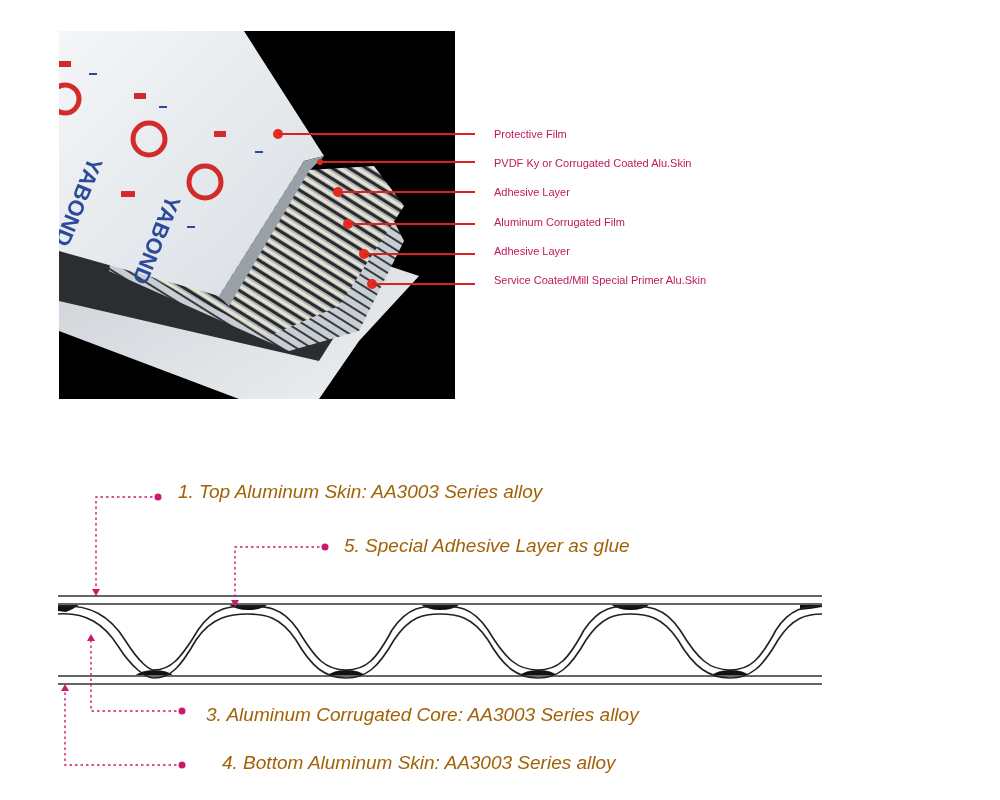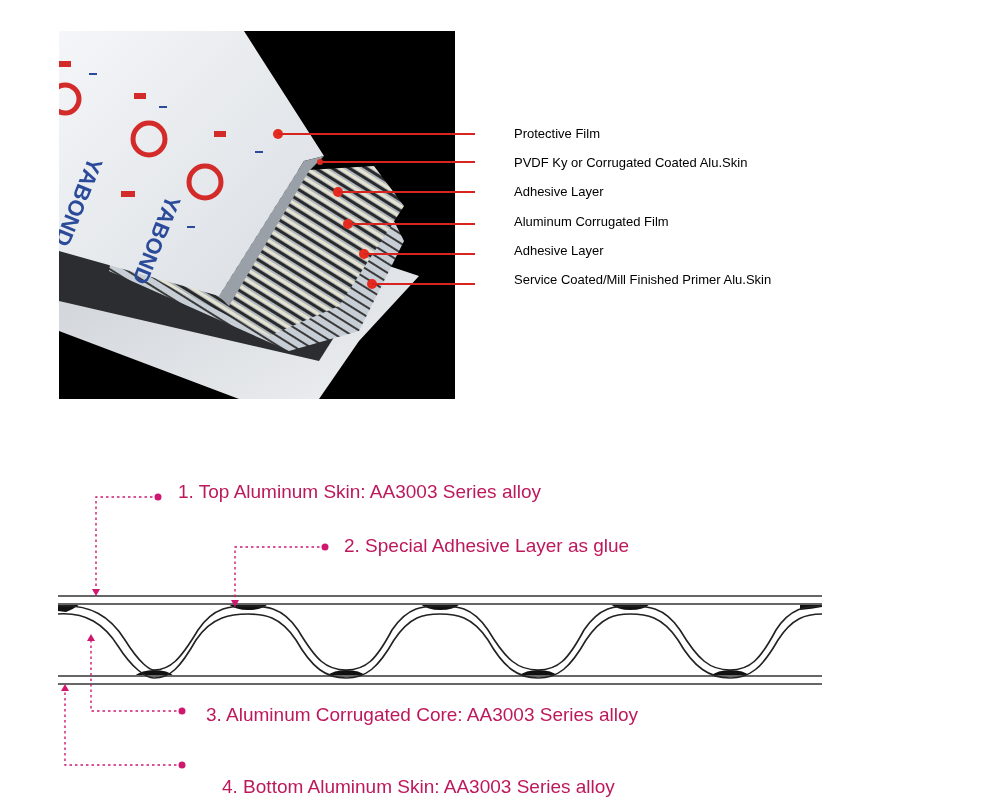--- a/index.html
+++ b/index.html
@@ -1,21 +1,21 @@
 <!DOCTYPE html>
 <html><head>
 <meta charset="utf-8">
 <style>
   html, body { margin: 0; padding: 0; background: #ffffff; }
   body { width: 1000px; height: 800px; position: relative; overflow: hidden; font-family: "Liberation Sans", sans-serif; }
   .photo { position: absolute; left: 59px; top: 31px; width: 396px; height: 368px; background: #000; overflow: hidden; }
   .photo svg { position: absolute; left: 0; top: 0; }
-  .leader-label { position: absolute; left: 514px; font-size: 13px; color: #000000; white-space: nowrap; line-height: 18px; font-family: "Liberation Sans", sans-serif; }
+  .leader-label { position: absolute; left: 494px; font-size: 11px; color: #be185d; white-space: nowrap; line-height: 18px; font-family: "Liberation Sans", sans-serif; }
   .leader-line { position: absolute; height: 2px; background: #d8231e; }
-  .cs-label { position: absolute; font-size: 19px; color: #be185d; white-space: nowrap; font-family: "Liberation Sans", sans-serif; }
+  .cs-label { position: absolute; font-size: 19px; color: #a16207; white-space: nowrap; font-family: "Liberation Sans", sans-serif; font-style: italic; }
   .cross-section { position: absolute; left: 0; top: 470px; width: 1000px; height: 330px; }
 </style>
 </head>
 <body>
 
 <div class="photo">
   <svg width="396" height="368" viewBox="0 0 396 368">
     <defs>
       <linearGradient id="film" x1="0" y1="0" x2="1" y2="1">
         <stop offset="0" stop-color="#f4f6f8"></stop>
@@ -90,21 +90,21 @@
 <div class="leader-line" style="left:455px; top:191px; width:20px;"></div>
 <div class="leader-line" style="left:455px; top:223px; width:20px;"></div>
 <div class="leader-line" style="left:455px; top:253px; width:20px;"></div>
 <div class="leader-line" style="left:455px; top:283px; width:20px;"></div>
 
 <div class="leader-label" style="top:125px;">Protective Film</div>
 <div class="leader-label" style="top:154px;">PVDF Ky or Corrugated Coated Alu.Skin</div>
 <div class="leader-label" style="top:183px;">Adhesive Layer</div>
 <div class="leader-label" style="top:213px;">Aluminum Corrugated Film</div>
 <div class="leader-label" style="top:242px;">Adhesive Layer</div>
-<div class="leader-label" style="top:271px;">Service Coated/Mill Finished Primer Alu.Skin</div>
+<div class="leader-label" style="top:271px;">Service Coated/Mill Special Primer Alu.Skin</div>
 
 <svg class="cross-section" width="1000" height="330" viewBox="0 470 1000 330">
 
   <g fill="#111">
     <path d="M58,604 L80,604 Q74,609 66,612 L58,611 Z"></path>
     <path d="M228,604 L268,604 Q262,610 248,610 Q236,610 228,604 Z"></path>
     <path d="M420,604 L460,604 Q454,610 440,610 Q428,610 420,604 Z"></path>
     <path d="M610,604 L650,604 Q644,610 630,610 Q618,610 610,604 Z"></path>
     <path d="M800,604 L822,604 L822,607 Q812,609 800,610 Z"></path>
 
@@ -144,15 +144,15 @@
     <polygon points="61,691 69,691 65,684"></polygon>
 
     <circle cx="158" cy="497" r="3.5"></circle>
     <circle cx="325" cy="547" r="3.5"></circle>
     <circle cx="182" cy="711" r="3.5"></circle>
     <circle cx="182" cy="765" r="3.5"></circle>
   </g>
 </svg>
 
 <div class="cs-label" style="left:178px; top:481px;">1. Top Aluminum Skin: AA3003 Series alloy</div>
-<div class="cs-label" style="left:344px; top:535px;">2. Special Adhesive Layer as glue</div>
+<div class="cs-label" style="left:344px; top:535px;">5. Special Adhesive Layer as glue</div>
 <div class="cs-label" style="left:206px; top:704px;">3. Aluminum Corrugated Core: AA3003 Series alloy</div>
-<div class="cs-label" style="left:222px; top:752px;margin-top:24px;">4. Bottom Aluminum Skin: AA3003 Series alloy</div>
+<div class="cs-label" style="left:222px; top:752px;">4. Bottom Aluminum Skin: AA3003 Series alloy</div>
 
 </body></html>

